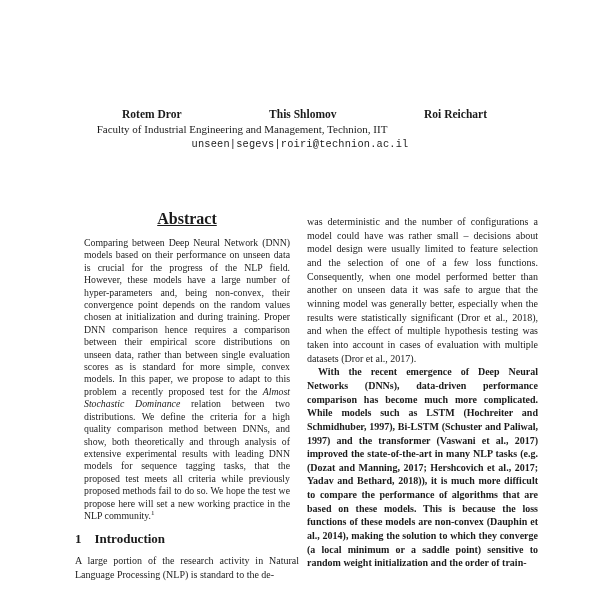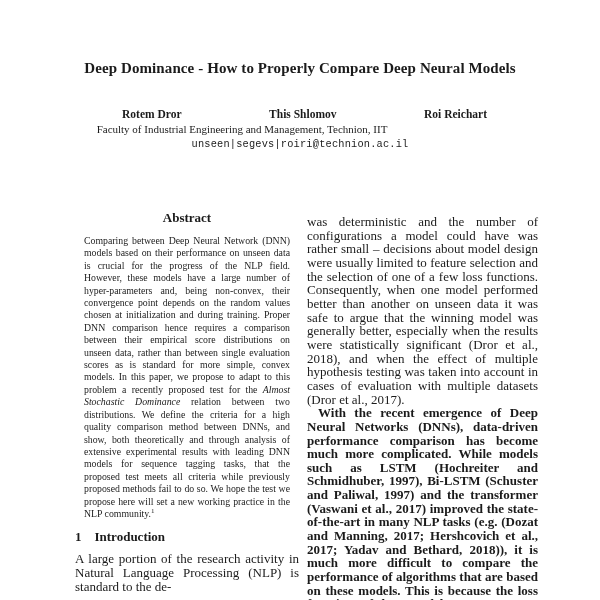--- a/index.html
+++ b/index.html
@@ -50,55 +50,55 @@
     font-family: "Liberation Mono", monospace;
     font-size: 10.3px;
     letter-spacing: 0.2px;
   }
   .col { position: absolute; top: 210px; }
   .col-left  { left: 75px;  width: 224px; }
   .col-right { left: 307px; width: 231px; top: 215px; }
   .abstract-heading {
     text-align: center;
     font-weight: bold;
-    font-size: 13px;
+    font-size: 16px;
     margin: 0 0 9px 0;
+    text-decoration: underline;
   }
   .abstract-body {
     margin: 0 9px;
     text-align: justify;
     font-size: 9.8px;
     line-height: 12.4px;
   }
   .abstract-body sup {
     font-size: 7px;
     line-height: 0;
   }
   .section-heading {
     margin-top: 9px;
     font-size: 13px;
     font-weight: bold;
   }
   .section-heading .sec-num { margin-right: 13px; }
   .body-text {
     margin: 7px 0 0 0;
     text-align: justify;
-    font-size: 13px;
+    font-size: 10px;
     line-height: 13.65px;
   }
   .col-right .body-text { margin-top: 0; }
   .body-text.indent { text-indent: 11px; font-weight: bold; }
   i { font-style: italic; }
 </style>
 </head>
 <body>
 
 <div class="page">
 
-  <h1 class="title">Deep Dominance - How to Properly Compare Deep Neural Models</h1>
 
   <div class="authors-row">
     <span>Rotem Dror</span>
     <span>This Shlomov</span>
     <span>Roi Reichart</span>
   </div>
 
   <div class="affiliation">Faculty of Industrial Engineering and Management, Technion, IIT</div>
 
   <div class="email">unseen|segevs|roiri@technion.ac.il</div>

